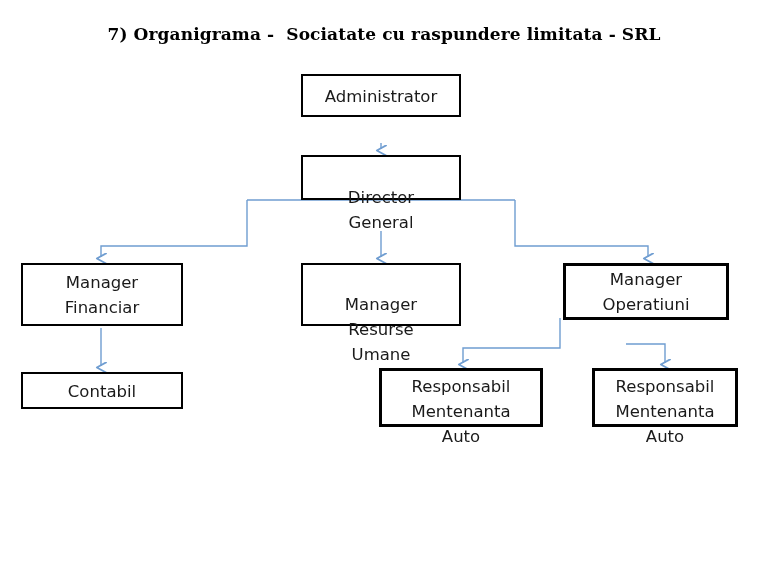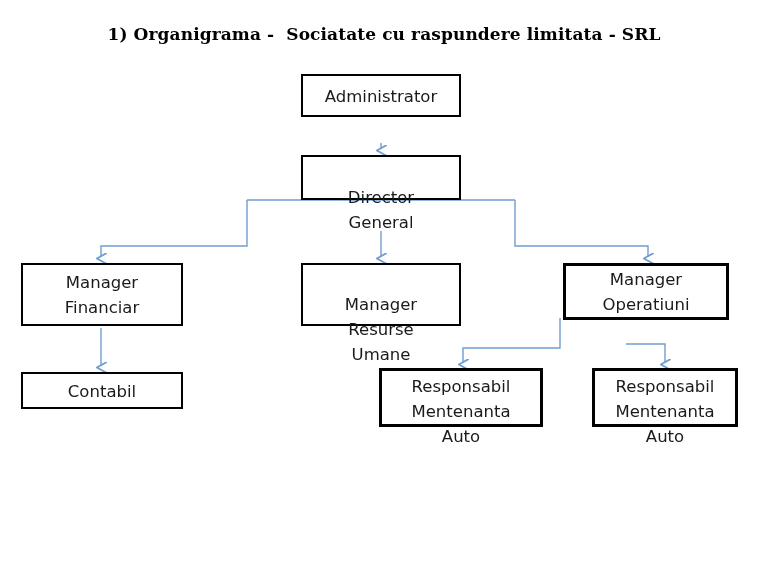--- a/index.html
+++ b/index.html
@@ -64,21 +64,21 @@
     width: 768px; height: 576px;
     z-index: 1;
     pointer-events: none;
   }
 </style>
 </head>
 <body>
 
 <div id="canvas">
 
-  <div class="chart-title">1) Organigrama -  Sociatate cu raspundere limitata - SRL</div>
+  <div class="chart-title">7) Organigrama -  Sociatate cu raspundere limitata - SRL</div>
 
   <svg class="link-layer" viewBox="0 0 768 576" width="768" height="576">
     <defs>
       <marker id="arrowhead" markerWidth="9" markerHeight="9" refX="3.2" refY="4.2" orient="auto" markerUnits="strokeWidth">
         <path d="M0.6,0.6 L4.2,7.2 L7.8,0.6" fill="none" stroke="#6f9dd1" stroke-width="1.25" stroke-linecap="round" stroke-linejoin="round"></path>
       </marker>
     </defs>
 
     <g stroke="#6f9dd1" stroke-width="1.4" fill="none">
 

